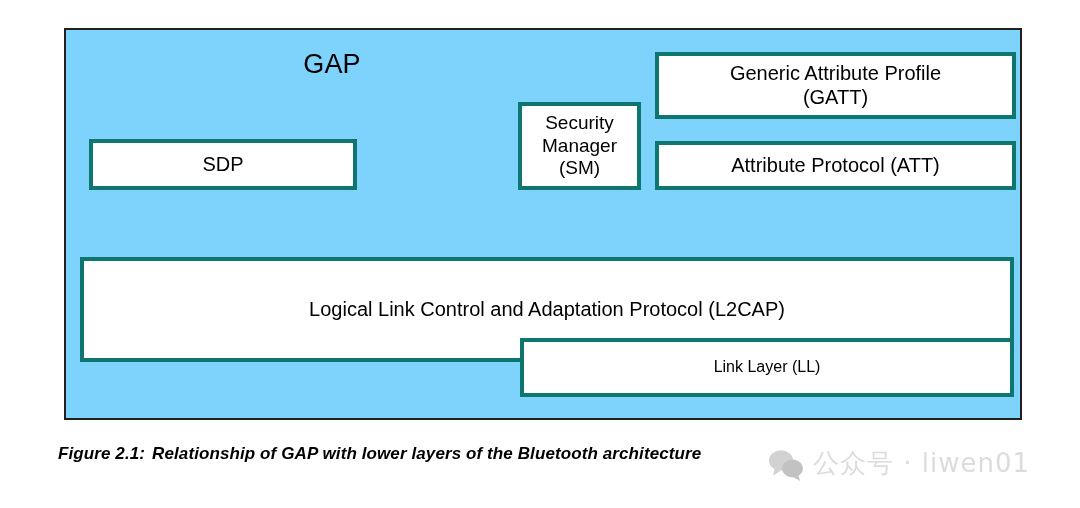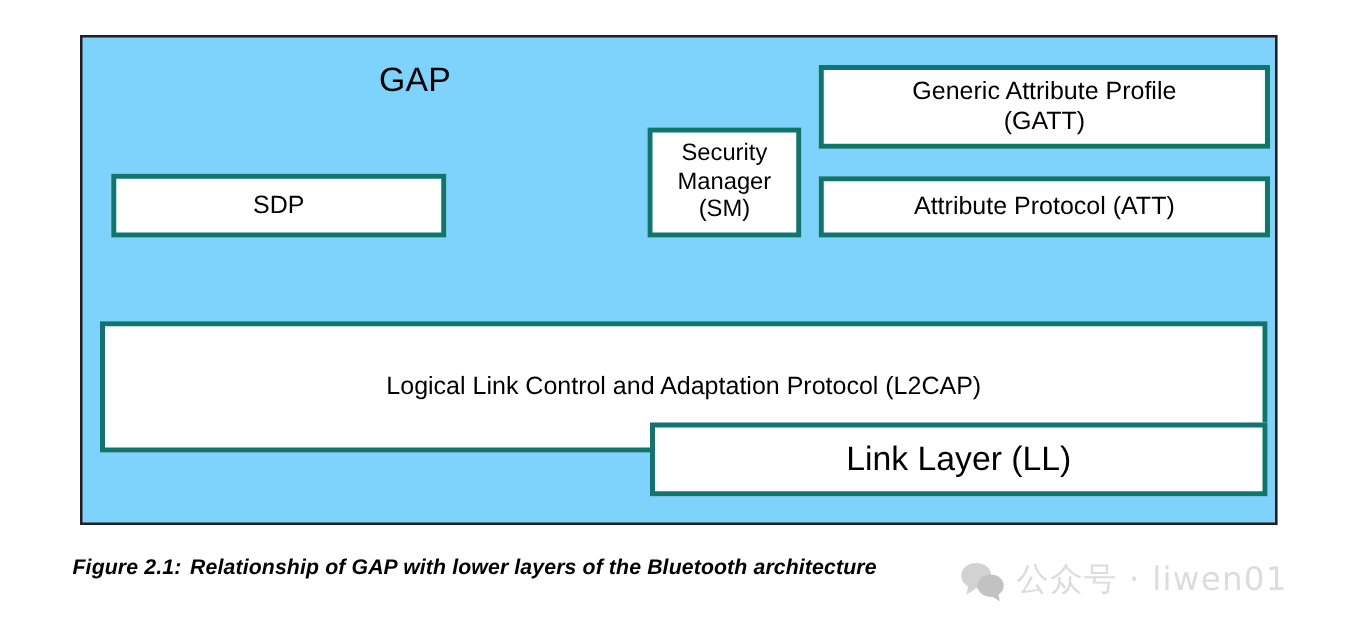--- a/index.html
+++ b/index.html
@@ -110,21 +110,21 @@
     width: 432px;
     height: 59px;
     font-size: 20px;
   }
   
   #block-ll {
     left: 454px;
     top: 308px;
     width: 494px;
     height: 59px;
-    font-size: 27px;
+    font-size: 16px;
   }
 
   
   #figure-caption {
     position: absolute;
     left: 58px;
     top: 444px;
     font-size: 17px;
     font-weight: bold;
     font-style: italic;

